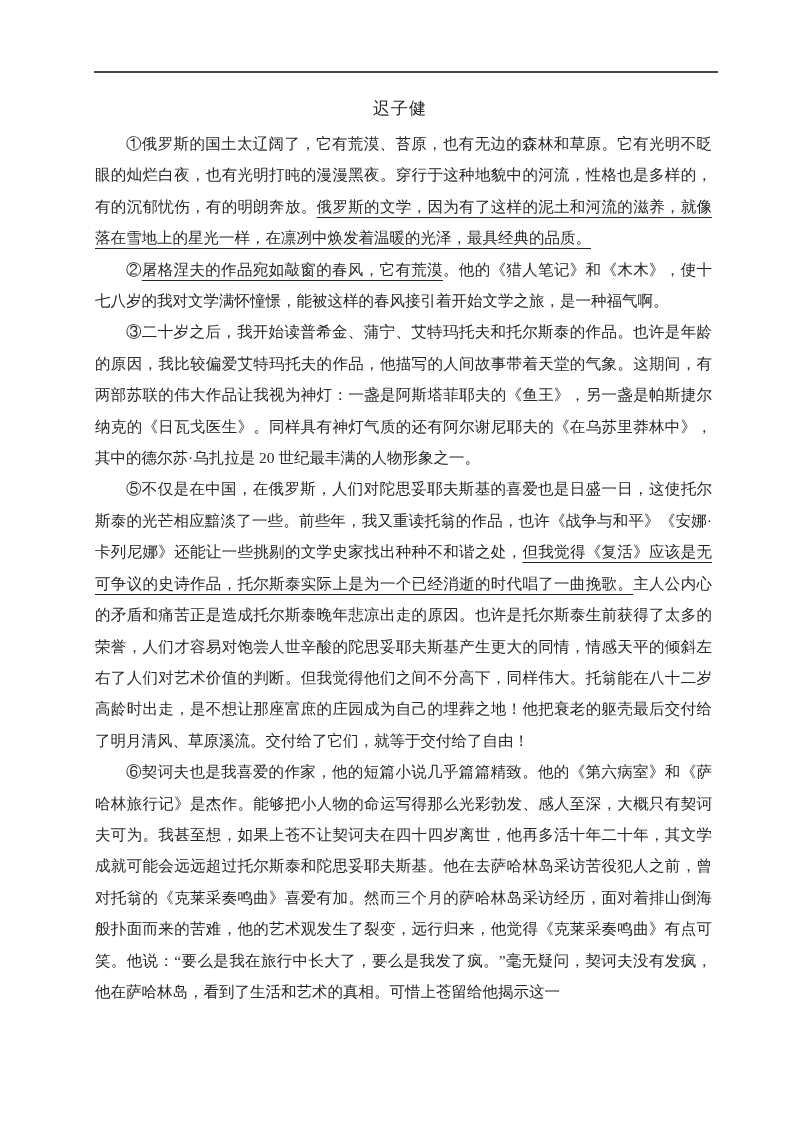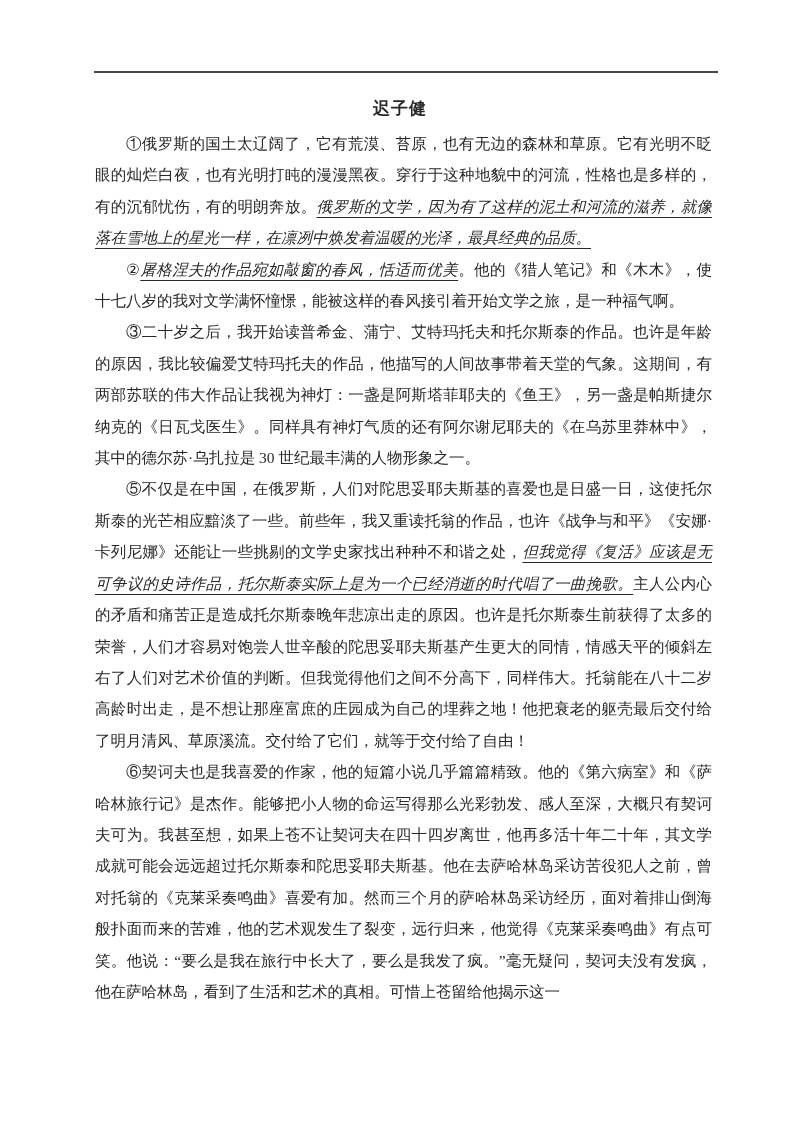--- a/index.html
+++ b/index.html
@@ -29,21 +29,21 @@
     background: var(--rule-color, #474747);
   }
   .title {
     position: absolute;
     left: 0;
     top: 97px;
     width: 100%;
     margin: 0;
     text-align: center;
     font-size: 17px;
-    font-weight: 700;
+    font-weight: 400;
     letter-spacing: 1px;
     color: var(--text-color, #272727);
   }
   .essay {
     position: absolute;
     left: 95px;
     top: 128px;
     width: 617px;
     font-size: 15.5px;
     line-height: 31.4px;
@@ -53,29 +53,28 @@
   .essay p.para {
     margin: 0;
     padding: 0;
     text-indent: 2em;
   }
   .seg.underlined {
     text-decoration: underline;
     text-underline-offset: 5px;
     text-decoration-thickness: 1.2px;
     text-decoration-color: var(--text-color, #272727);
-    font-style: italic;
   }
 </style>
 </head>
 <body>
 
 <div class="page">
   <div class="top-rule"></div>
   <h1 class="title">迟子健</h1>
   <div class="essay">
       <p class="para"><span class="seg">①俄罗斯的国土太辽阔了，它有荒漠、苔原，也有无边的森林和草原。它有光明不眨眼的灿烂白夜，也有光明打盹的漫漫黑夜。穿行于这种地貌中的河流，性格也是多样的，有的沉郁忧伤，有的明朗奔放。</span><span class="seg underlined">俄罗斯的文学，因为有了这样的泥土和河流的滋养，就像落在雪地上的星光一样，在凛冽中焕发着温暖的光泽，最具经典的品质。</span></p>
-      <p class="para"><span class="seg">②</span><span class="seg underlined">屠格涅夫的作品宛如敲窗的春风，恬适而优美</span><span class="seg">。他的《猎人笔记》和《木木》，使十七八岁的我对文学满怀憧憬，能被这样的春风接引着开始文学之旅，是一种福气啊。</span></p>
-      <p class="para"><span class="seg">③二十岁之后，我开始读普希金、蒲宁、艾特玛托夫和托尔斯泰的作品。也许是年龄的原因，我比较偏爱艾特玛托夫的作品，他描写的人间故事带着天堂的气象。这期间，有两部苏联的伟大作品让我视为神灯：一盏是阿斯塔菲耶夫的《鱼王》，另一盏是帕斯捷尔纳克的《日瓦戈医生》。同样具有神灯气质的还有阿尔谢尼耶夫的《在乌苏里莽林中》，其中的德尔苏·乌扎拉是 30 世纪最丰满的人物形象之一。</span></p>
+      <p class="para"><span class="seg">②</span><span class="seg underlined">屠格涅夫的作品宛如敲窗的春风，它有荒漠</span><span class="seg">。他的《猎人笔记》和《木木》，使十七八岁的我对文学满怀憧憬，能被这样的春风接引着开始文学之旅，是一种福气啊。</span></p>
+      <p class="para"><span class="seg">③二十岁之后，我开始读普希金、蒲宁、艾特玛托夫和托尔斯泰的作品。也许是年龄的原因，我比较偏爱艾特玛托夫的作品，他描写的人间故事带着天堂的气象。这期间，有两部苏联的伟大作品让我视为神灯：一盏是阿斯塔菲耶夫的《鱼王》，另一盏是帕斯捷尔纳克的《日瓦戈医生》。同样具有神灯气质的还有阿尔谢尼耶夫的《在乌苏里莽林中》，其中的德尔苏·乌扎拉是 20 世纪最丰满的人物形象之一。</span></p>
       <p class="para"><span class="seg">⑤不仅是在中国，在俄罗斯，人们对陀思妥耶夫斯基的喜爱也是日盛一日，这使托尔斯泰的光芒相应黯淡了一些。前些年，我又重读托翁的作品，也许《战争与和平》《安娜·卡列尼娜》还能让一些挑剔的文学史家找出种种不和谐之处，</span><span class="seg underlined">但我觉得《复活》应该是无可争议的史诗作品，托尔斯泰实际上是为一个已经消逝的时代唱了一曲挽歌。</span><span class="seg">主人公内心的矛盾和痛苦正是造成托尔斯泰晚年悲凉出走的原因。也许是托尔斯泰生前获得了太多的荣誉，人们才容易对饱尝人世辛酸的陀思妥耶夫斯基产生更大的同情，情感天平的倾斜左右了人们对艺术价值的判断。但我觉得他们之间不分高下，同样伟大。托翁能在八十二岁高龄时出走，是不想让那座富庶的庄园成为自己的埋葬之地！他把衰老的躯壳最后交付给了明月清风、草原溪流。交付给了它们，就等于交付给了自由！</span></p>
       <p class="para"><span class="seg">⑥契诃夫也是我喜爱的作家，他的短篇小说几乎篇篇精致。他的《第六病室》和《萨哈林旅行记》是杰作。能够把小人物的命运写得那么光彩勃发、感人至深，大概只有契诃夫可为。我甚至想，如果上苍不让契诃夫在四十四岁离世，他再多活十年二十年，其文学成就可能会远远超过托尔斯泰和陀思妥耶夫斯基。他在去萨哈林岛采访苦役犯人之前，曾对托翁的《克莱采奏鸣曲》喜爱有加。然而三个月的萨哈林岛采访经历，面对着排山倒海般扑面而来的苦难，他的艺术观发生了裂变，远行归来，他觉得《克莱采奏鸣曲》有点可笑。他说：“要么是我在旅行中长大了，要么是我发了疯。”毫无疑问，契诃夫没有发疯，他在萨哈林岛，看到了生活和艺术的真相。可惜上苍留给他揭示这一</span></p>
     </div>
 </div>
 
 </body></html>

